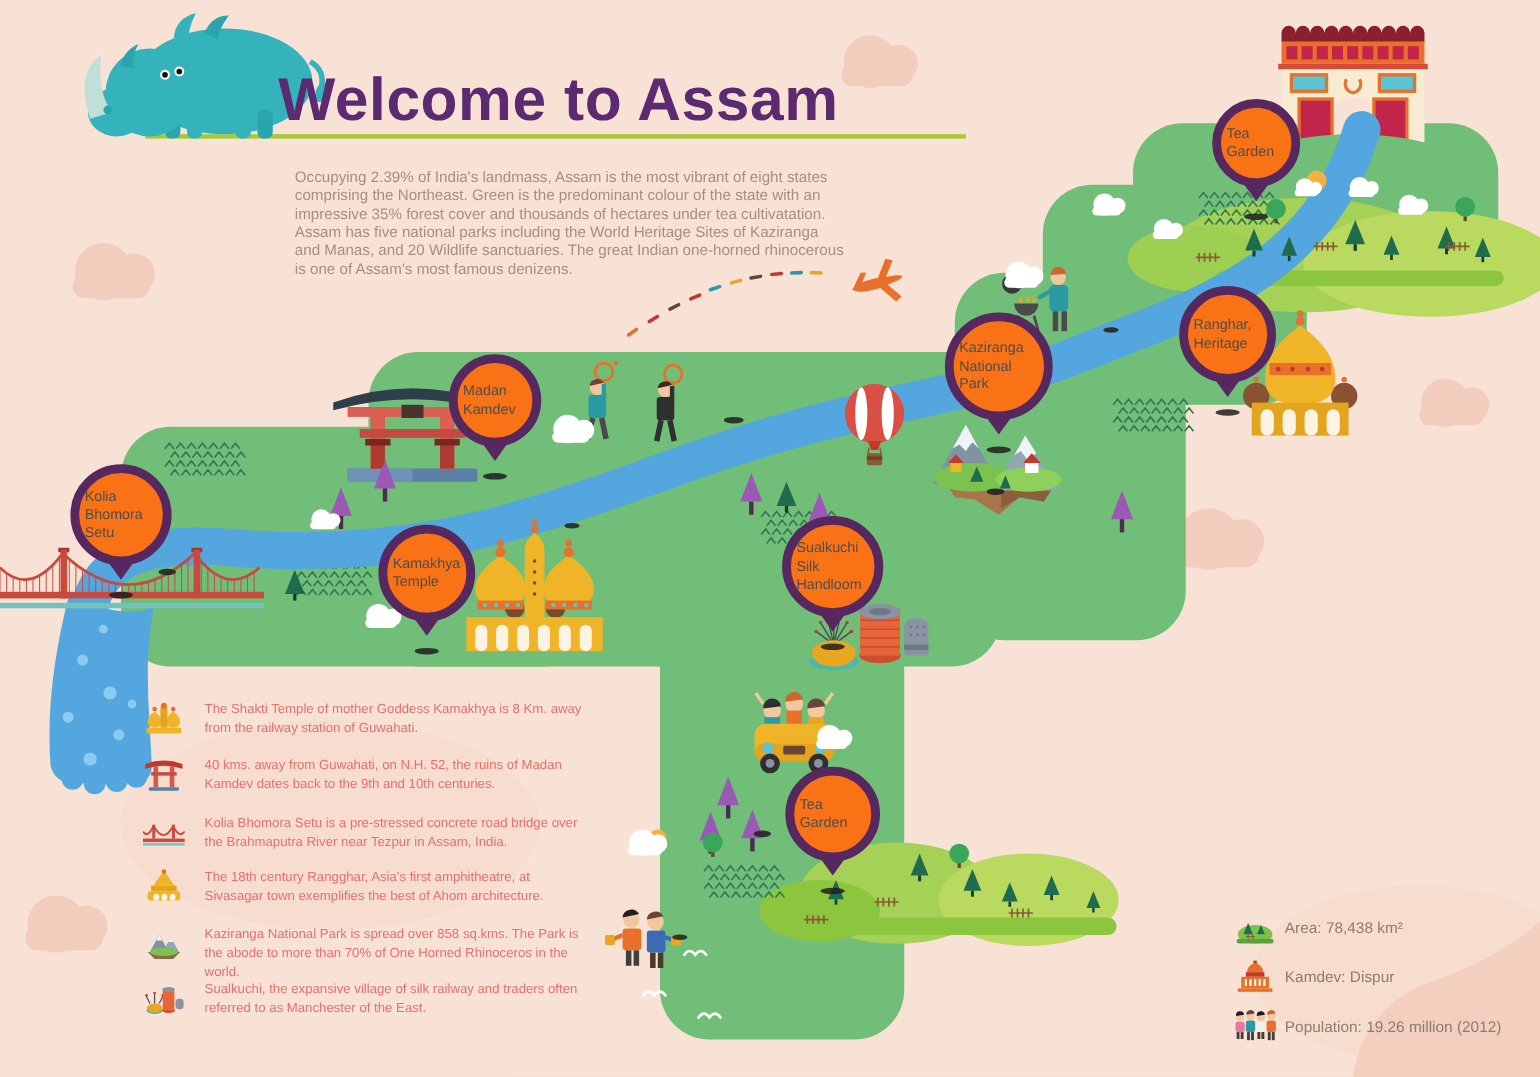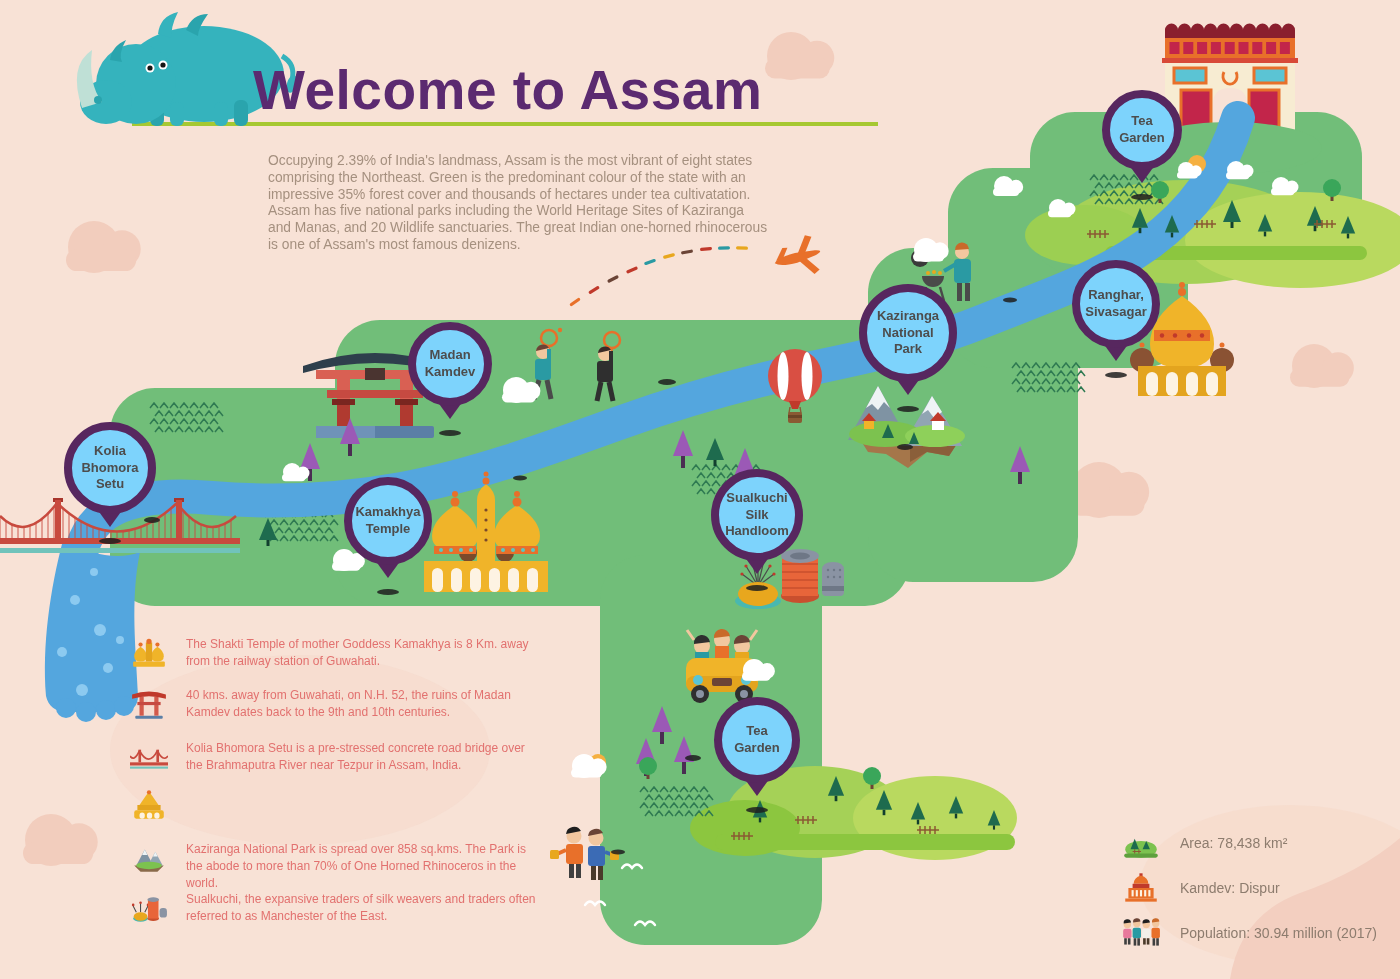--- a/index.html
+++ b/index.html
@@ -8,27 +8,27 @@
   #scene{position:absolute;left:0;top:0;width:1400px;height:979px;}
   .title{position:absolute;left:253px;top:58px;margin:0;font-size:55px;font-weight:600;
          color:var(--title_purple,#5b2a70);letter-spacing:.5px;}
   .intro{position:absolute;left:253px;top:138px;width:502px;margin:15px;font-size:13.8px;
          line-height:1.22;color:#a5907f;}
   .marker{position:absolute;width:var(--d);height:var(--d);transform:translate(-50%,-50%);z-index:6;cursor:pointer;}
   .marker::before{content:'';position:absolute;left:50%;top:calc(100% - 5px);transform:translateX(-50%);
          width:0;height:0;border:13px solid transparent;border-top:18px solid var(--marker_purple,#57275f);z-index:1;}
   .marker::after{content:'';position:absolute;left:50%;top:calc(100% + 24px);transform:translateX(-50%);
          width:22px;height:6px;border-radius:50%;background:#1f1f1f;opacity:.85;}
-  .bubble{position:relative;z-index:2;width:100%;height:100%;background:#7dd3fc;box-sizing:border-box;
+  .bubble{position:relative;z-index:2;width:100%;height:100%;background:#f97316;box-sizing:border-box;
          border:8px solid var(--marker_purple,#57275f);border-radius:50%;display:flex;align-items:center;
-         justify-content:center;text-align:center;padding:5px;color:#4d4d4d;font-size:13px;line-height:1.28;font-weight:bold;}
+         justify-content:center;text-align:left;padding:5px;color:#4d4d4d;font-size:13px;line-height:1.28;}
   .fact{position:absolute;left:130px;display:flex;gap:18px;align-items:flex-start;width:450px;}
   .fact .ficon{flex:0 0 38px;}
   .fact p{margin:0;width:352px;font-size:12px;line-height:1.42;color:var(--fact_text,#e2716f);}
-  .stat{position:absolute;left:1120px;display:flex;align-items:center;gap:18px;}
+  .stat{position:absolute;left:1120px;display:flex;align-items:center;gap:6px;}
   .stat .sicon{flex:0 0 42px;}
   .stat p{margin:0;font-size:14px;color:var(--stat_text,#8d7c6e);}
 </style>
 </head>
 <body>
 
 <div class="page">
 
 <svg id="scene" viewBox="0 0 1400 979">
 
@@ -528,21 +528,21 @@
   </g>
 </svg>
 
 <h1 class="title">Welcome to Assam</h1>
 <p class="intro">Occupying 2.39% of India's landmass, Assam is the most vibrant of eight states comprising the Northeast. Green is the predominant colour of the state with an impressive 35% forest cover and thousands of hectares under tea cultivatation. Assam has five national parks including the World Heritage Sites of Kaziranga and Manas, and 20 Wildlife sanctuaries. The great Indian one-horned rhinocerous is one of Assam's most famous denizens.</p>
 
 <div class="marker" style="left:1142px;top:130px;--d:80px">
       <div class="bubble">Tea Garden</div>
     </div>
 <div class="marker" style="left:1116px;top:304px;--d:88px">
-      <div class="bubble">Ranghar, Sivasagar</div>
+      <div class="bubble">Ranghar, Heritage</div>
     </div>
 <div class="marker" style="left:908px;top:333px;--d:98px">
       <div class="bubble">Kaziranga National Park</div>
     </div>
 <div class="marker" style="left:110px;top:468px;--d:92px">
       <div class="bubble">Kolia Bhomora Setu</div>
     </div>
 <div class="marker" style="left:450px;top:364px;--d:84px">
       <div class="bubble">Madan Kamdev</div>
     </div>
@@ -591,20 +591,21 @@
 <div class="fact" style="top:789px">
   <svg class="ficon" width="38" height="32" viewBox="0 0 36 30">
     <path d="M18 2 L9 15 L27 15 Z" fill="#f0b429"></path>
         <circle cx="18" cy="3" r="2" fill="#e8702a"></circle>
     <rect x="7" y="15" width="22" height="5" fill="#e3a41e"></rect>
     <rect x="4" y="20" width="28" height="8" rx="2" fill="#f0b429"></rect>
     <rect x="9" y="22" width="5" height="6" rx="2.5" fill="#fdf3e3"></rect>
         <rect x="16" y="22" width="5" height="6" rx="2.5" fill="#fdf3e3"></rect>
         <rect x="23" y="22" width="5" height="6" rx="2.5" fill="#fdf3e3"></rect>
   </svg>
+  <p>The 18th century Rangghar, Asia's first amphitheatre, at Sivasagar town exemplifies the best of Ahom architecture.</p>
 </div>
 <div class="fact" style="top:841px">
   <svg class="ficon" width="38" height="32" viewBox="0 0 36 30">
     <path d="M4 23 L32 23 L26 29 L10 29 Z" fill="#8a6a4a"></path>
     <path d="M14 8 L6 23 L22 23 Z" fill="#7f93a3"></path>
         <path d="M14 8 L11.5 13 L16.5 13 Z" fill="#eef3f5"></path>
     <path d="M24 10 L17 23 L31 23 Z" fill="#91a5b3"></path>
         <path d="M24 10 L21.8 14.5 L26.2 14.5 Z" fill="#eef3f5"></path>
     <ellipse cx="18" cy="23" rx="12" ry="3.5" fill="#7cc24f"></ellipse>
   </svg>
@@ -616,21 +617,21 @@
     <circle cx="10" cy="11" r="1.2" fill="#c0392b"></circle>
         <circle cx="3" cy="13" r="1.2" fill="#c0392b"></circle>
         <circle cx="17" cy="13" r="1.2" fill="#c0392b"></circle>
     <ellipse cx="10" cy="26" rx="7" ry="3" fill="#49b8b0"></ellipse>
         <ellipse cx="10" cy="24" rx="6.5" ry="4" fill="#e8a71e"></ellipse>
     <ellipse cx="22" cy="26" rx="5.5" ry="2.2" fill="#c94f2e"></ellipse>
     <rect x="17" y="8" width="10" height="18" fill="#e8653a"></rect>
         <ellipse cx="22" cy="8" rx="5.5" ry="2.2" fill="#8a93a3"></ellipse>
     <rect x="28" y="16" width="7" height="9" rx="3" fill="#8a93a3"></rect>
   </svg>
-  <p>Sualkuchi, the expansive traders of silk weavers and traders often referred to as Manchester of the East.</p>
+  <p>Sualkuchi, the expansive village of silk railway and traders often referred to as Manchester of the East.</p>
 </div>
 
 <div class="stat" style="top:826px">
   <svg class="sicon" width="42" height="34" viewBox="0 0 40 32">
     <ellipse cx="20" cy="22" rx="15" ry="8" fill="#7cc24f"></ellipse>
     <rect x="4" y="26" width="32" height="4" rx="2" fill="#5ea03c"></rect>
     <path d="M14 12 l-4 10 h8 Z" fill="#1e6b4e"></path>
         <path d="M25 14 l-3.5 8 h7 Z" fill="#1e6b4e"></path>
     <path d="M12 24 h8 M14 22 v4 M18 22 v4" stroke="#8a5a33" stroke-width="1" fill="none"></path>
   </svg>
@@ -671,16 +672,16 @@
       <rect x="21" y="12" width="8" height="9" rx="2" fill="#f2efe9"></rect>
           <rect x="22" y="21" width="2.5" height="6" fill="#4a3a2a"></rect>
           <rect x="25.5" y="21" width="2.5" height="6" fill="#4a3a2a"></rect>
       <circle cx="34" cy="7" r="3.5" fill="#f2c79f"></circle>
           <path d="M30.5 6 a3.5 3.5 0 0 1 7 -1 Z" fill="#c96a2a"></path>
       <rect x="30" y="11" width="8" height="10" rx="2" fill="#e8702a"></rect>
           <rect x="31" y="21" width="2.5" height="7" fill="#3f3f3f"></rect>
           <rect x="34.5" y="21" width="2.5" height="7" fill="#3f3f3f"></rect>
     </g>
   </svg>
-  <p>Population: 30.94 million (2017)</p>
+  <p>Population: 19.26 million (2012)</p>
 </div>
 
 </div>
 
 </body></html>

